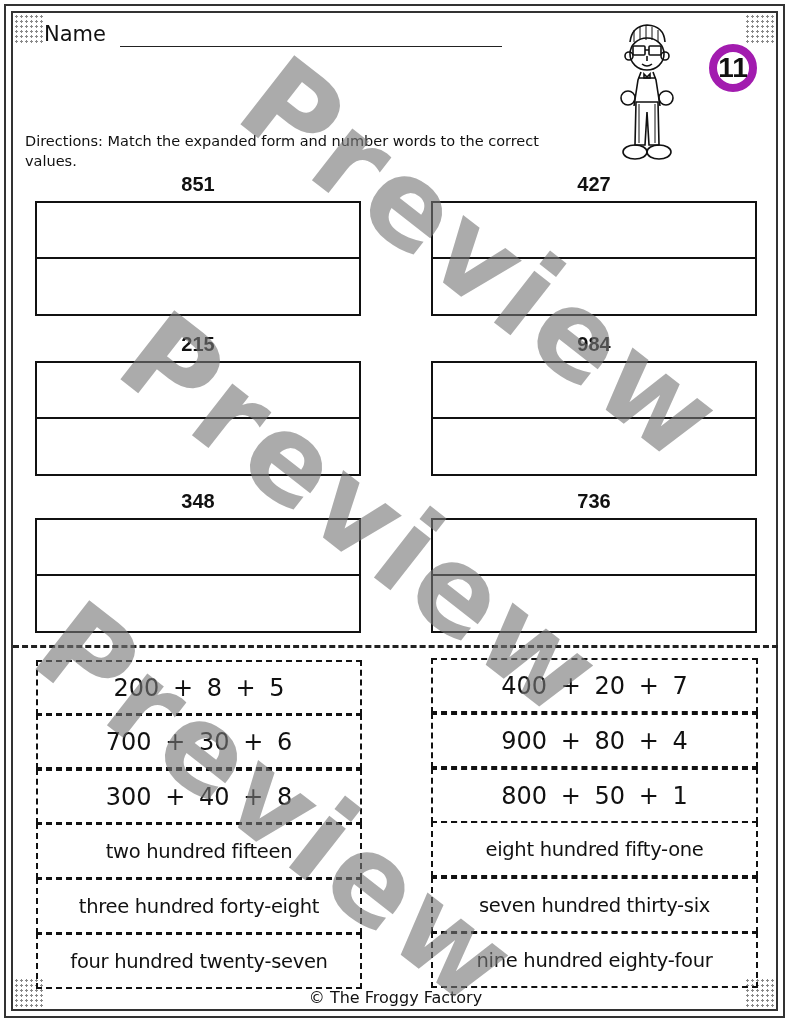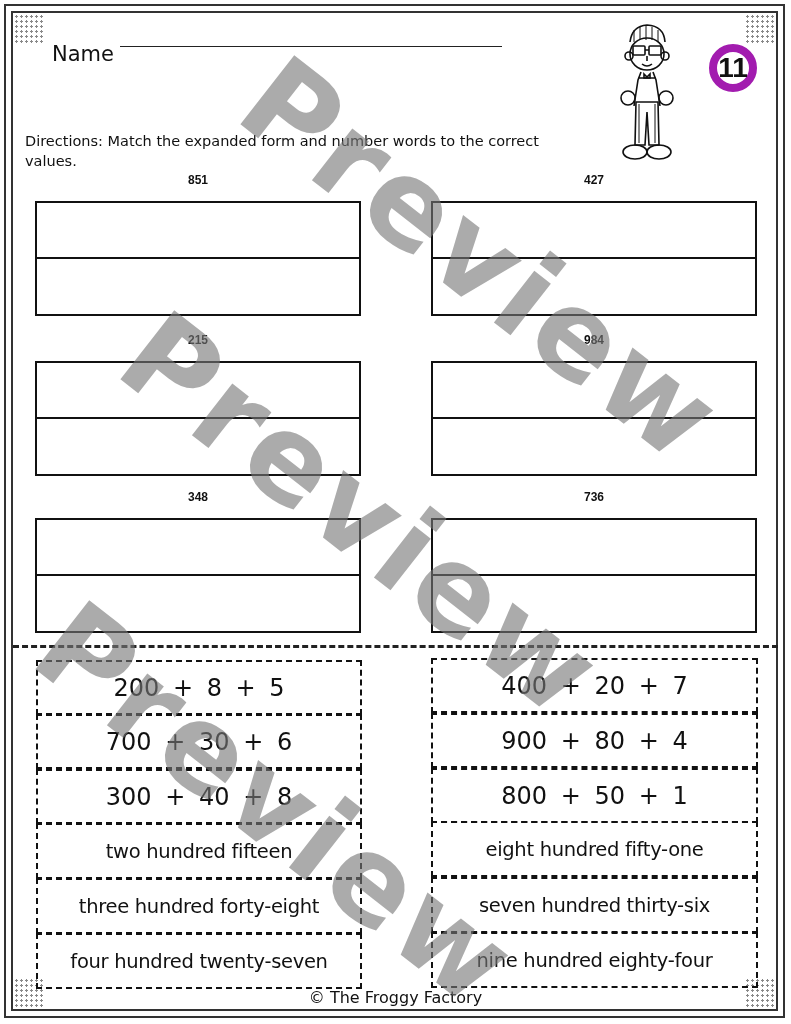--- a/index.html
+++ b/index.html
@@ -1,28 +1,28 @@
 <!DOCTYPE html>
 <html><head>
 <meta charset="utf-8">
 <style>
   html,body{margin:0;padding:0;}
   body{width:791px;height:1024px;background:#fff;position:relative;overflow:hidden;font-family:"DejaVu Sans",sans-serif;color:#111;}
   .frame-outer{position:absolute;left:4px;top:4px;width:781px;height:1014px;border:2px solid #333;box-sizing:border-box;}
   .frame-inner{position:absolute;left:11px;top:11px;width:767px;height:1000px;border:2px solid #333;box-sizing:border-box;}
   .corner{position:absolute;width:30px;height:30px;background-image:radial-gradient(#555 1px,transparent 1.2px);background-size:5px 5px;opacity:.7;}
-  .name-row{position:absolute;left:44px;top:42px;font-size:21px;margin-left:8px;}
+  .name-row{position:absolute;left:44px;top:22px;font-size:21px;}
   .name-line{position:absolute;left:120px;top:46px;width:382px;border-bottom:1.5px solid #222;}
   .title{position:absolute;left:180px;top:58px;width:420px;text-align:center;font-family:"Liberation Sans",sans-serif;font-weight:bold;font-size:31px;line-height:33px;letter-spacing:-0.5px;}
   .page-num{position:absolute;left:709px;top:44px;width:48px;height:48px;border:8px solid #a21caf;border-radius:50%;box-sizing:border-box;display:flex;align-items:center;justify-content:center;font-family:"Liberation Sans",sans-serif;font-size:28px;font-weight:bold;}
   .kid{position:absolute;left:612px;top:20px;width:70px;height:145px;}
   .directions{position:absolute;left:25px;top:131px;width:570px;font-family:"DejaVu Sans",sans-serif;font-size:14.5px;line-height:20px;}
   .directions b{font-weight:normal;text-align:right;}
   .answer{position:absolute;width:326px;}
-  .answer .val{position:absolute;top:-28px;left:0;width:100%;text-align:center;font-family:"Liberation Sans",sans-serif;font-weight:bold;font-size:12px;}
+  .answer .val{position:absolute;top:-28px;left:0;width:100%;text-align:center;font-family:"Liberation Sans",sans-serif;font-weight:bold;font-size:20px;}
   .answer .box{position:absolute;left:0;top:0;width:326px;height:115px;border:2.5px solid #111;box-sizing:border-box;}
   .answer .box .mid{position:absolute;left:0;right:0;top:54px;border-top:2.5px solid #111;}
   .cutline{position:absolute;left:13px;top:645px;width:765px;border-top:3px dashed #222;}
   .card{position:absolute;border:2.5px dashed #111;box-sizing:border-box;display:flex;align-items:center;justify-content:center;font-family:"DejaVu Sans",sans-serif;white-space:nowrap;}
   .card.expr{font-size:24px;height:55px;word-spacing:6px;}
   .card.words{font-size:19.5px;height:56px;letter-spacing:-0.3px;}
   .footer{position:absolute;left:0;width:791px;top:988px;text-align:center;font-size:16px;font-family:"DejaVu Sans",sans-serif;}
   .watermark{position:absolute;color:rgba(120,120,120,.62);font-family:"DejaVu Sans",sans-serif;font-weight:bold;font-size:120px;transform-origin:left top;pointer-events:none;white-space:nowrap;letter-spacing:4px;}
 </style>
 </head>

